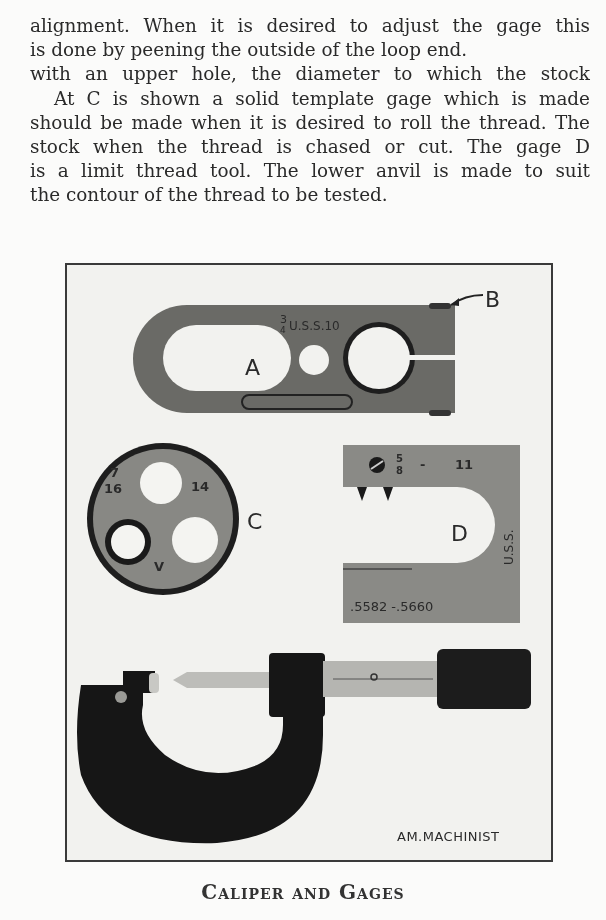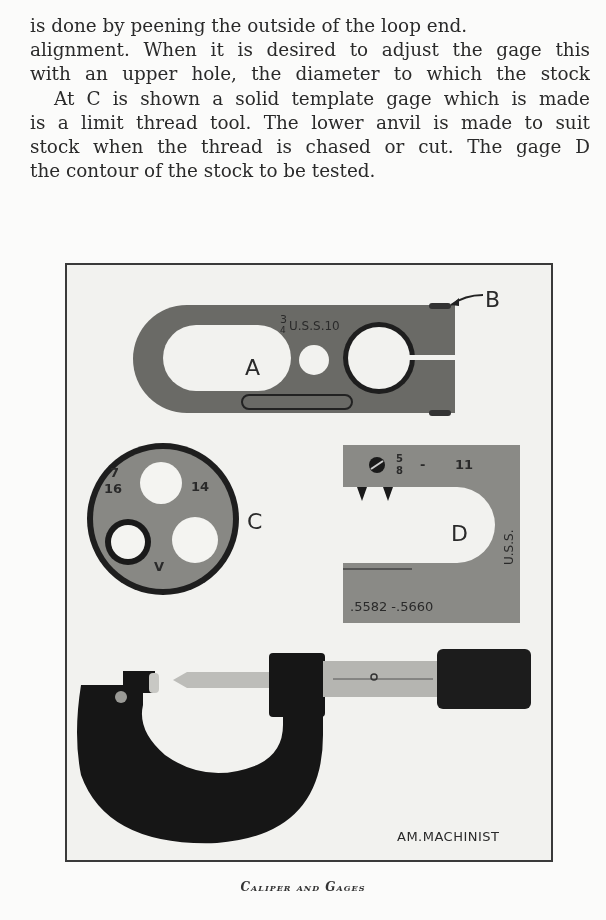--- a/index.html
+++ b/index.html
@@ -15,35 +15,36 @@
   .line { display:block; white-space:nowrap; text-align:justify; text-align-last:justify; }
   .line.last { text-align-last:left; }
   .indent { padding-left:24px; }
   .figure {
     position:absolute; left:65px; top:263px; width:484px; height:595px;
     border:2px solid #3a3a3a; background:#f2f2ef;
   }
   .figure svg { position:absolute; left:0; top:0; }
   .caption {
     position:absolute; left:0; width:606px; top:880px; text-align:center;
-    font-size:12px; letter-spacing:1px; font-variant:small-caps; color:#333; font-weight:bold;font-style:italic;
+    font-size:20px; letter-spacing:1px; font-variant:small-caps; color:#333; font-weight:bold;
   }
   .lbl { font-family:"DejaVu Sans","Liberation Sans",sans-serif; fill:#2a2a2a; }
 </style>
 </head>
 <body>
 
 <div class="para" style="top:14px;">
+  <span class="line">alignment.  When it is desired to adjust the gage this</span>
   <span class="line last">is done by peening the outside of the loop end.</span>
-  <span class="line">alignment.  When it is desired to adjust the gage this</span>
   <span class="line">with an upper hole, the diameter to which the stock</span>
   <span class="line indent">At C is shown a solid template gage which is made</span>
+  <span class="line">should be made when it is desired to roll the thread.  The</span>
+  <span class="line">stock when the thread is chased or cut.  The gage D</span>
   <span class="line">is a limit thread tool.  The lower anvil is made to suit</span>
-  <span class="line">stock when the thread is chased or cut.  The gage D</span>
-  <span class="line last">the contour of the stock to be tested.</span>
+  <span class="line last">the contour of the thread to be tested.</span>
 </div>
 
 <div class="figure">
   <svg width="484" height="595" viewBox="0 0 484 595">
 
     <g>
       <path d="M 120 40 L 388 40 L 388 148 L 120 148 A 54 54 0 0 1 120 40 Z" fill="#6a6a66"></path>
       <rect x="96" y="60" width="128" height="66" rx="33" fill="#f2f2ef"></rect>
       <circle cx="247" cy="95" r="15" fill="#f2f2ef"></circle>
       <circle cx="312" cy="93" r="36" fill="#1e1e1e"></circle>

